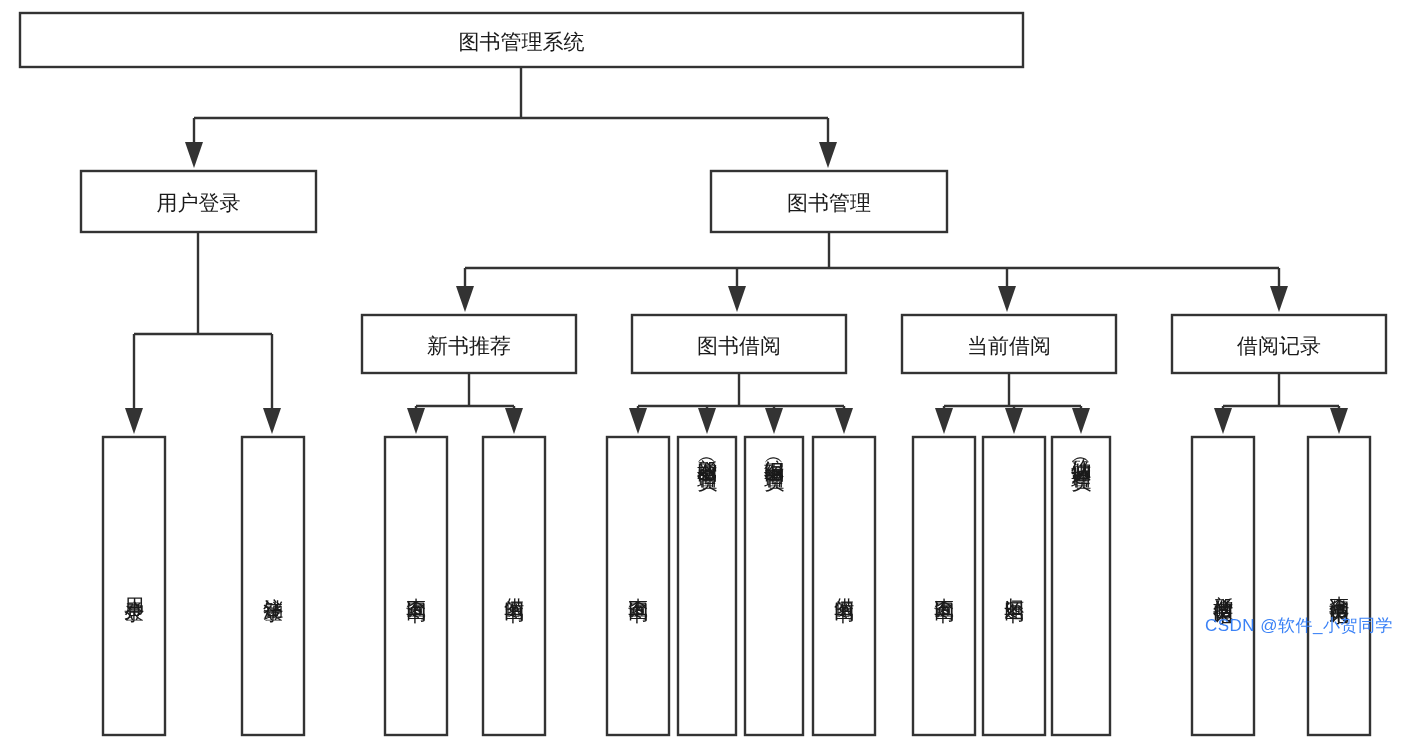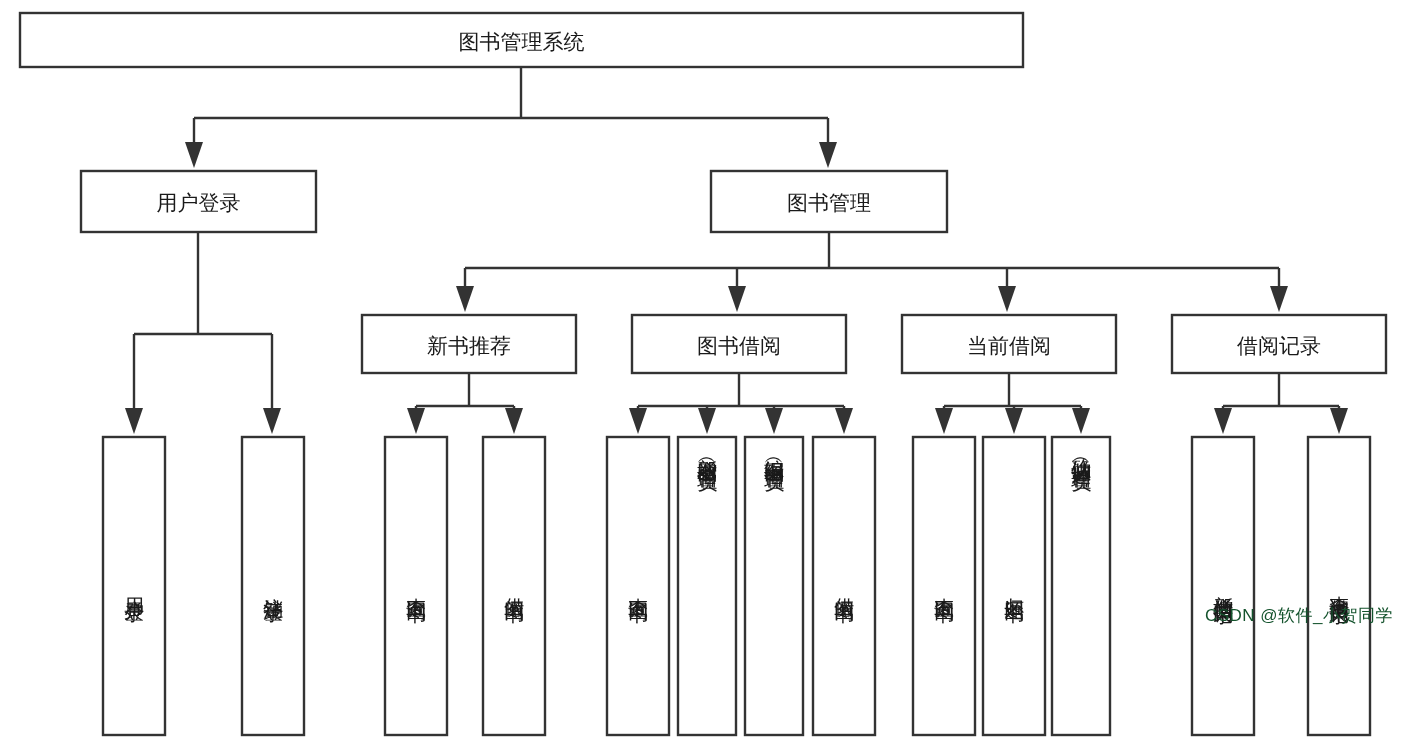--- a/index.html
+++ b/index.html
@@ -65,24 +65,24 @@
     color: #1a1a1a;
     white-space: nowrap;
     text-align: center;
   }
   .leaf-label.top-aligned {
     align-self: flex-start;
   }
   .watermark {
     position: absolute;
     right: 12px;
-    bottom: 14px;
+    bottom: 4px;
     font-family: "Liberation Sans", "DejaVu Sans", sans-serif;
     font-size: 17px;
-    color: #14532d;
+    color: #3b82f6;
     letter-spacing: 0.5px;
     white-space: nowrap;
     user-select: none;
   }
 </style>
 </head>
 <body>
 
 <div id="diagram-root">
   <svg class="diagram" viewBox="0 0 1405 747">

